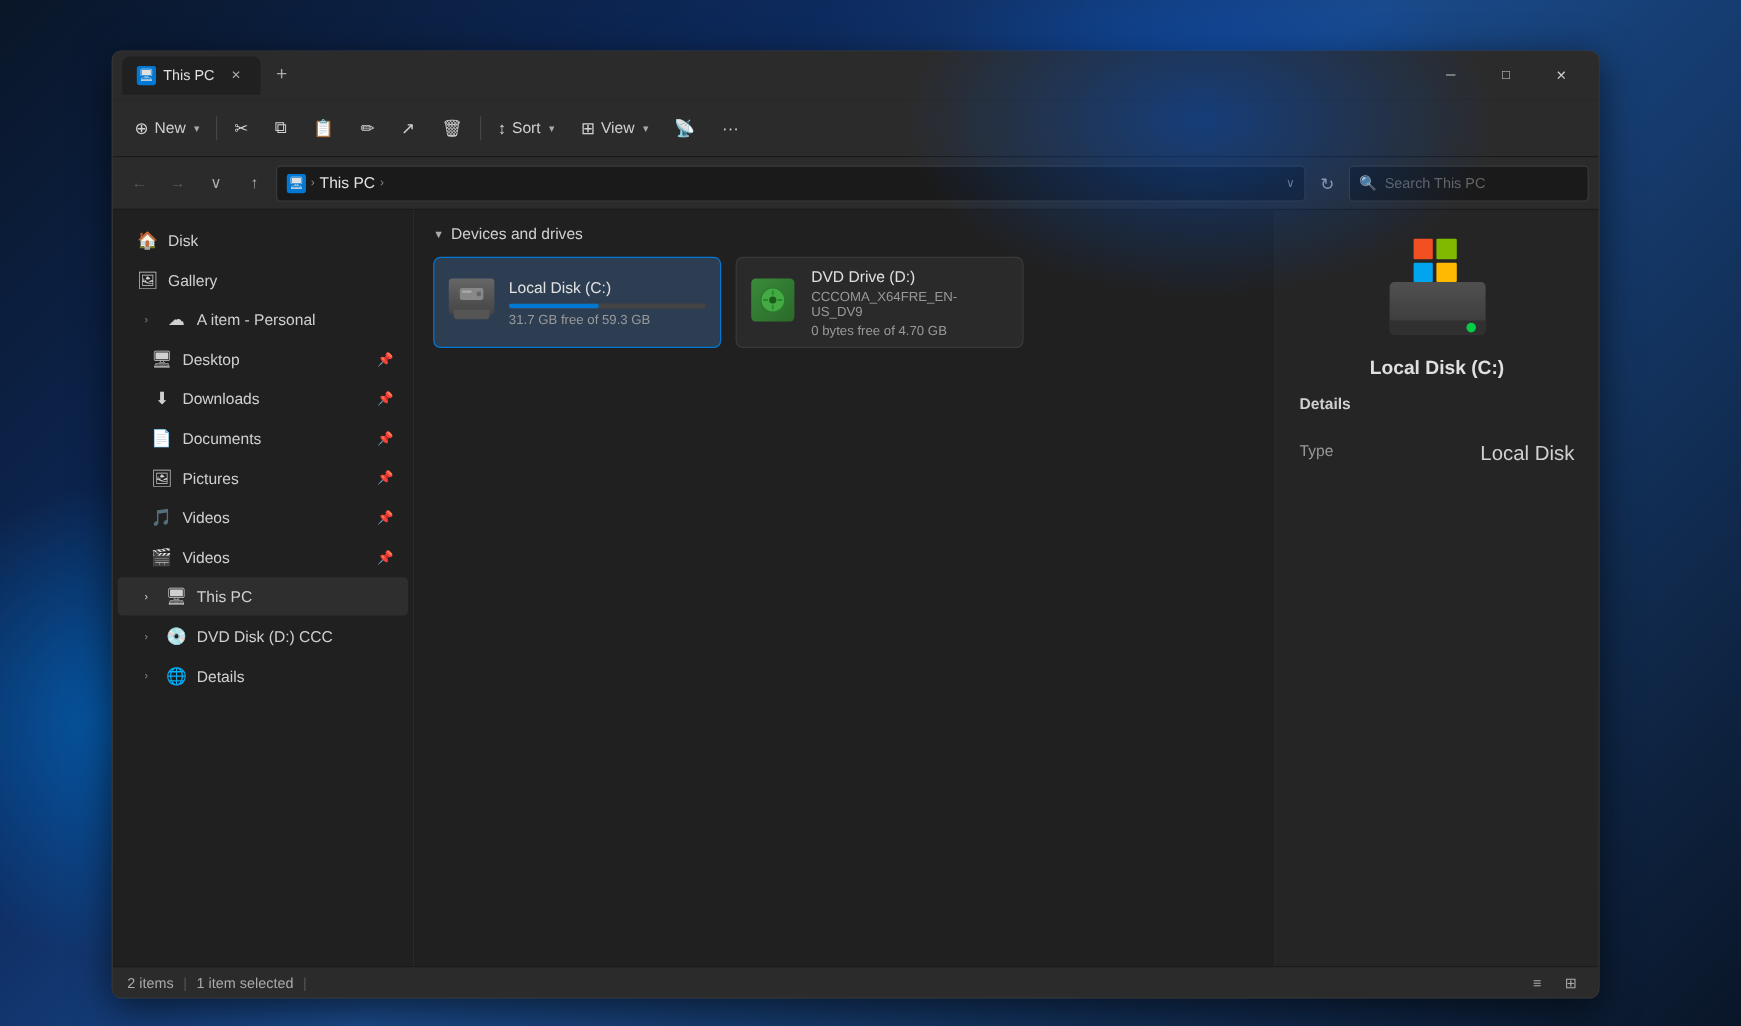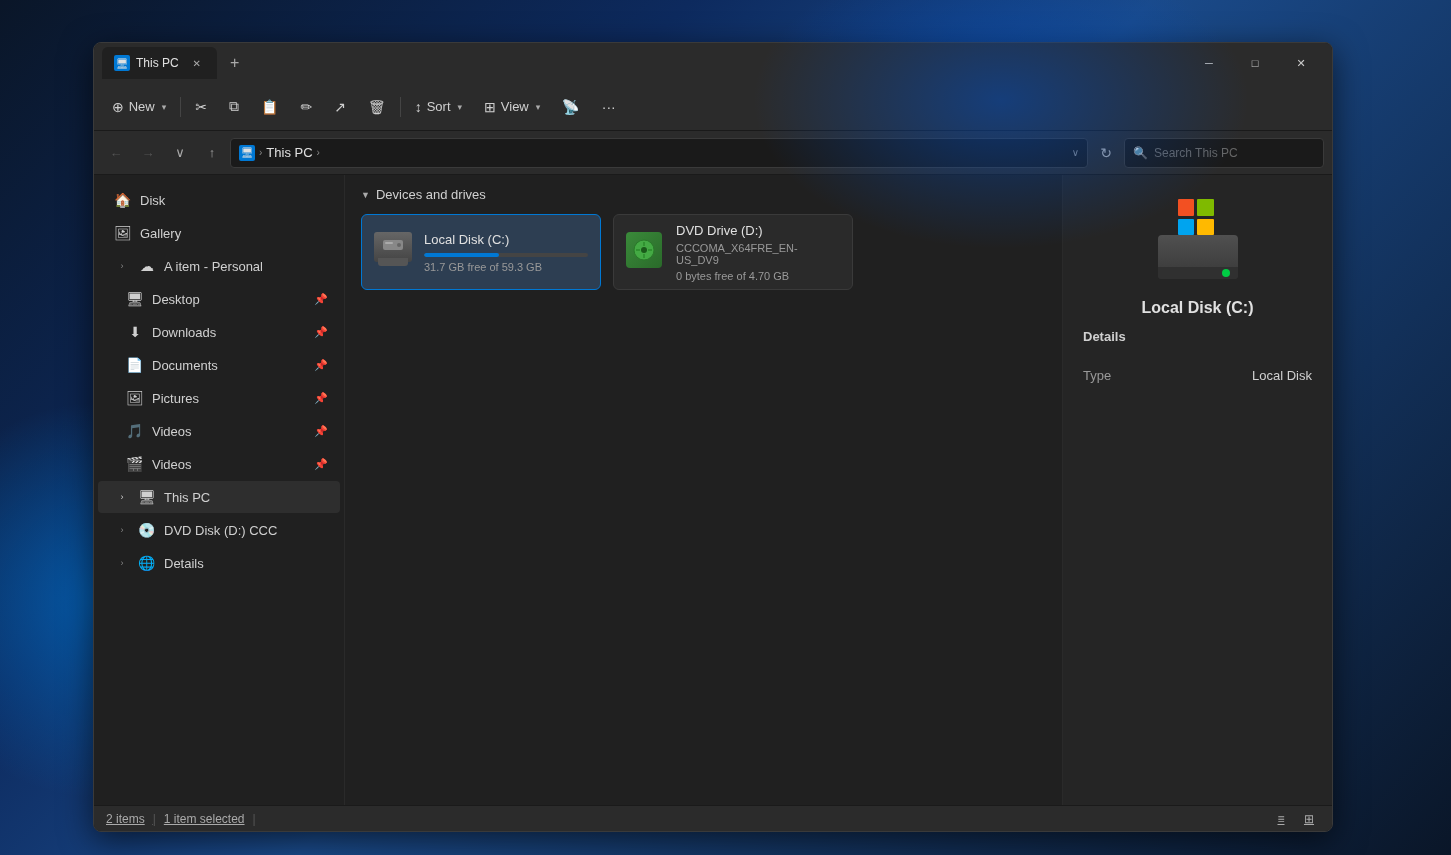--- a/index.html
+++ b/index.html
@@ -441,37 +441,36 @@
       justify-content: space-between;
       width: 100%;
       margin-bottom: 24px;
       text-align: center;
     }
     .details-label {
       font-size: 13px;
       color: #999;
     }
     .details-value {
-      font-size: 13px;
+      font-size: 17px;
       color: #d0d0d0;
     }
 
     
     .status-bar {
       height: 26px;
       background: #2b2b2b;
       border-top: 1px solid #1a1a1a;
       display: flex;
       align-items: center;
       padding: 0 12px;
       color: #aaa;
       font-size: 12px;
       flex-shrink: 0;
       gap: 8px;
-      text-decoration: underline;
     }
     .status-separator { color: #555; }
     .status-right {
       margin-left: auto;
       display: flex;
       gap: 6px;
     }
     .view-toggle-btn {
       width: 22px; height: 20px;
       border-radius: 3px;

